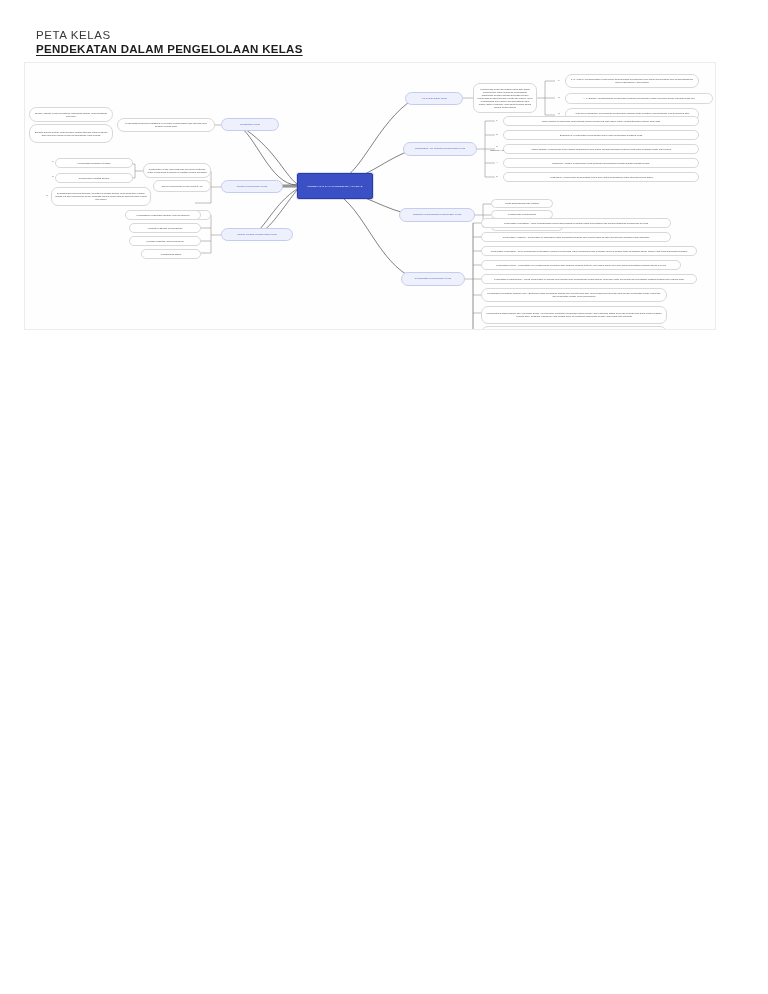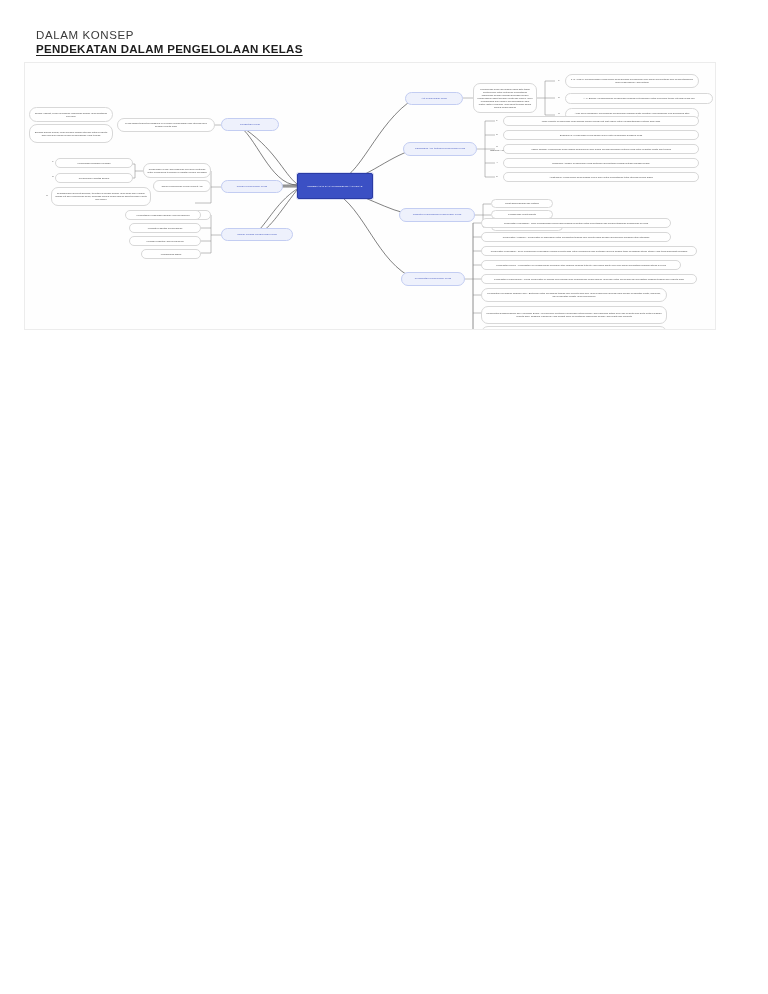--- a/index.html
+++ b/index.html
@@ -42,21 +42,21 @@
   .numcell{position:absolute;font-size:2.3px;color:#4a4a4a;line-height:3px;text-align:center;}
 
   .clip{overflow:hidden;}
 </style>
 </head>
 <body>
 
 <div class="page">
 
   <div class="header">
-    <div class="h-line1">DALAM KONSEP</div>
+    <div class="h-line1">PETA KELAS</div>
     <div class="h-line2">PENDEKATAN DALAM PENGELOLAAN KELAS</div>
   </div>
   <div class="h-group">
     <span>KELOMPOK</span>
     <span class="h-num">7</span>
   </div>
 
   <div class="canvas">
 
     <svg class="links" viewBox="0 0 690 266" preserveAspectRatio="none">

